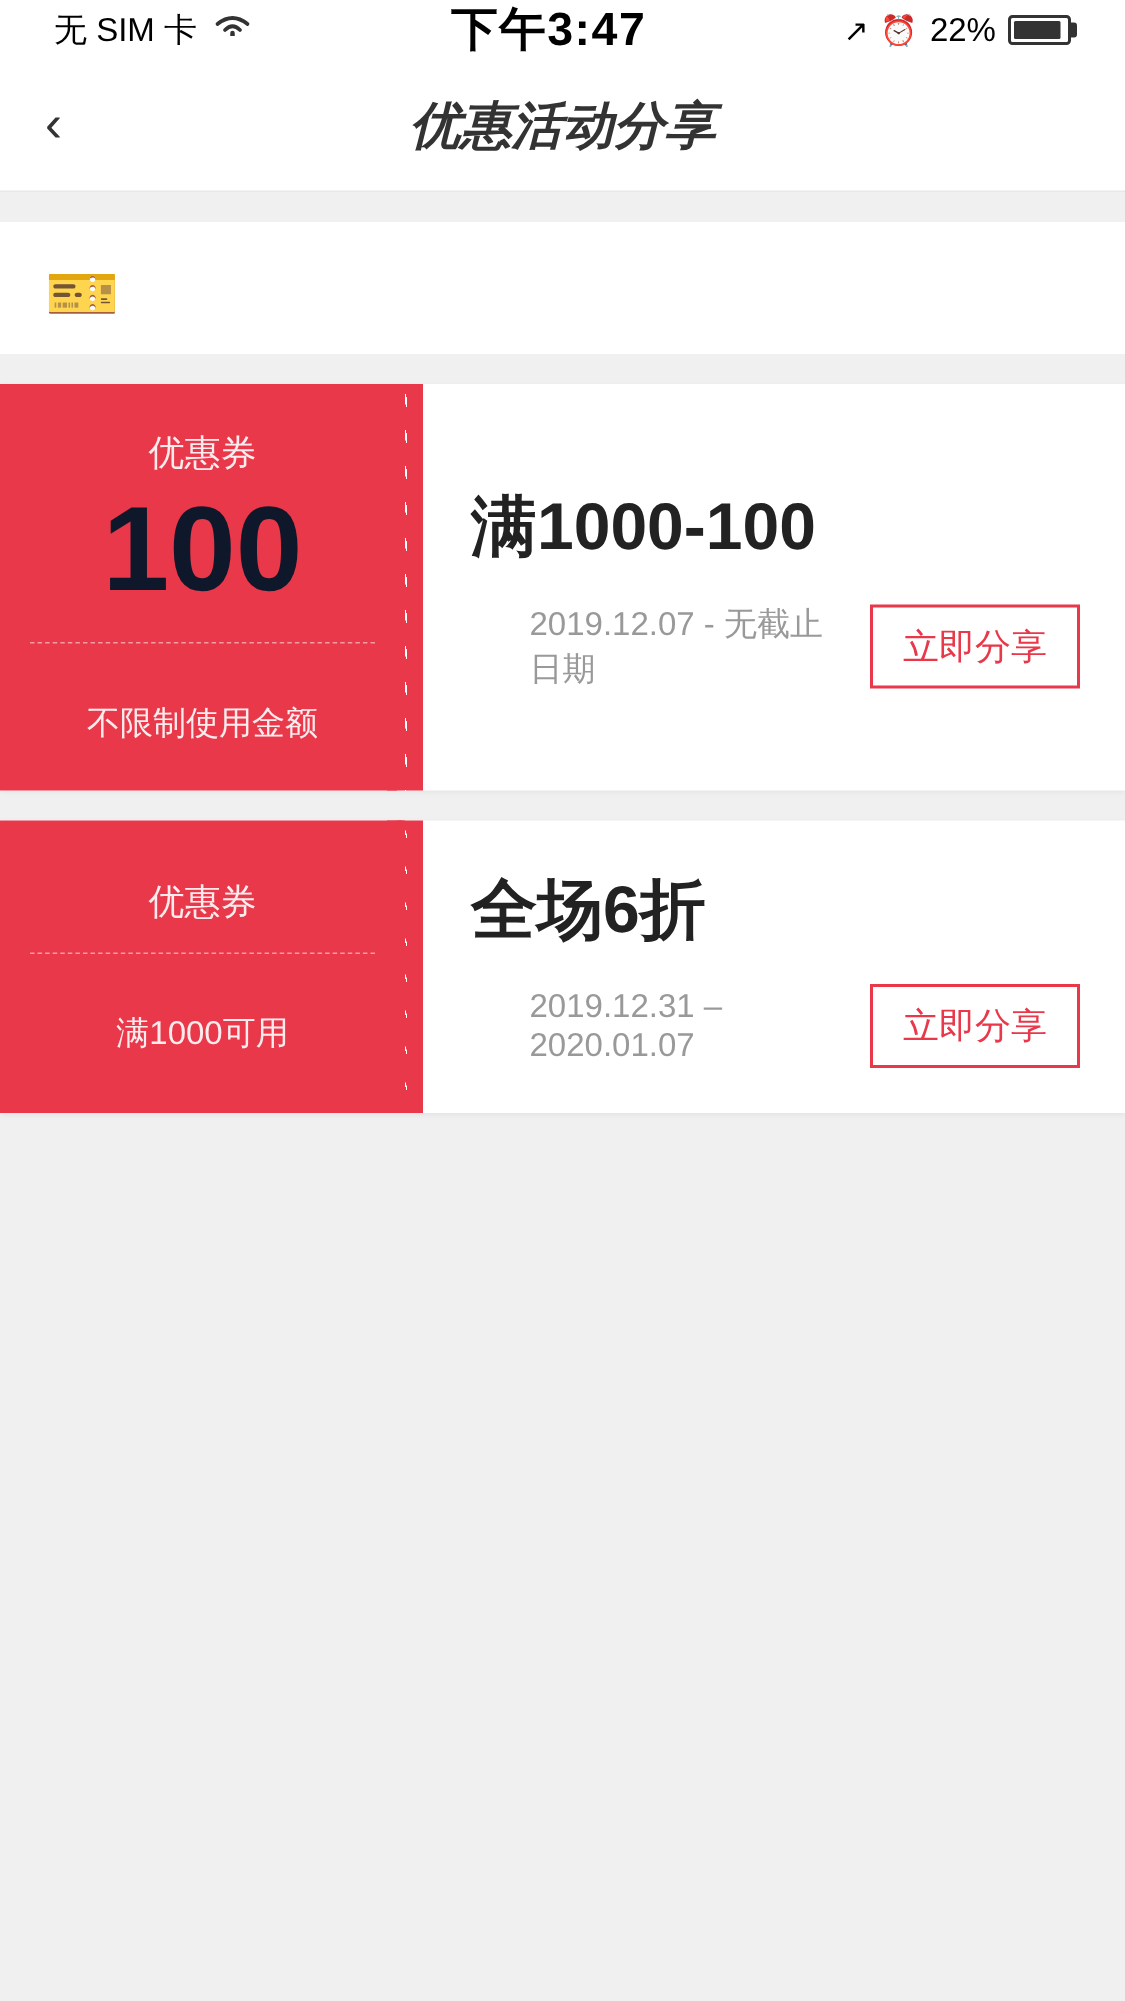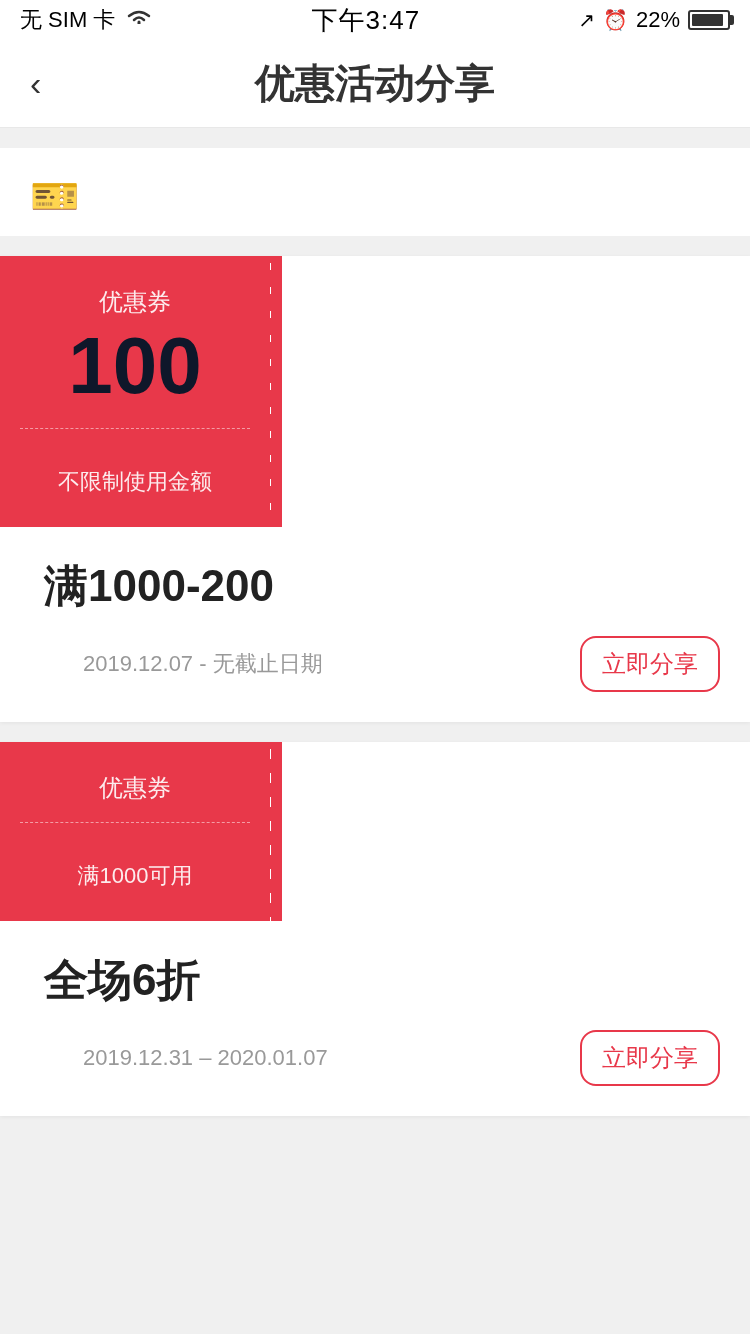--- a/index.html
+++ b/index.html
@@ -13,33 +13,33 @@
     }
 
     
     .status-bar {
       width: 750px;
       height: 40px;
       background: #fff;
       display: flex;
       align-items: center;
       justify-content: space-between;
-      padding: 0 20px;
+      padding: 0 36px;
       font-size: 24px;
       font-weight: 500;
     }
     .status-left {
       display: flex;
       align-items: center;
       gap: 10px;
       font-size: 22px;
     }
     .status-center {
-      font-size: 26px;
-      font-weight: 400;
+      font-size: 31px;
+      font-weight: 700;
       letter-spacing: 1px;
     }
     .status-right {
       display: flex;
       align-items: center;
       gap: 8px;
       font-size: 22px;
     }
     .battery-icon {
       width: 42px;
@@ -81,23 +81,24 @@
       border-bottom: 1px solid #e8e8e8;
     }
     .nav-back {
       position: absolute;
       left: 30px;
       font-size: 34px;
       color: #333;
       cursor: pointer;
     }
     .nav-title {
-      font-size: 40px;
+      font-size: 34px;
       font-weight: 600;
       color: #333;
+      font-style: italic;
     }
 
     
     .section-header {
       background: #fff;
       padding: 28px 30px 20px;
       display: flex;
       align-items: flex-start;
       gap: 16px;
       margin-top: 20px;
@@ -125,21 +126,20 @@
 
     
     .coupon-card {
       background: #fff;
       margin: 0 0 20px 0;
       display: flex;
       align-items: stretch;
       overflow: visible;
       position: relative;
       box-shadow: 0 1px 4px rgba(0,0,0,0.06);
-      flex-direction: column;
     }
 
     
     .coupon-left {
       width: 270px;
       background: #e8384a;
       display: flex;
       flex-direction: column;
       align-items: center;
       justify-content: center;
@@ -211,21 +211,21 @@
     .coupon-date {
       font-size: 22px;
       color: #999;
       flex: 1;
       margin-left: 39px;
     }
     .coupon-share-btn {
       border: 2px solid #e8384a;
       color: #e8384a;
       background: transparent;
-      border-radius: 16px;
+      border-radius: 0;
       padding: 10px 20px;
       font-size: 24px;
       cursor: pointer;
       white-space: nowrap;
     }
 
     
     .bottom-area {
       background: #f0f0f0;
       flex: 1;
@@ -269,21 +269,21 @@
 <div class="coupon-list">
 
   <div class="coupon-card">
     <div class="coupon-left">
       <div class="coupon-label">优惠券</div>
       <div class="coupon-amount">100</div>
       <hr class="coupon-divider">
       <div class="coupon-condition">不限制使用金额</div>
     </div>
     <div class="coupon-right">
-      <div class="coupon-name">满1000-200</div>
+      <div class="coupon-name">满1000-100</div>
       <div class="coupon-meta">
         <span class="coupon-date">2019.12.07 - 无截止日期</span>
         <button class="coupon-share-btn">立即分享</button>
       </div>
     </div>
   </div>
 
   <div class="coupon-card">
     <div class="coupon-left">
       <div class="coupon-label">优惠券</div>

